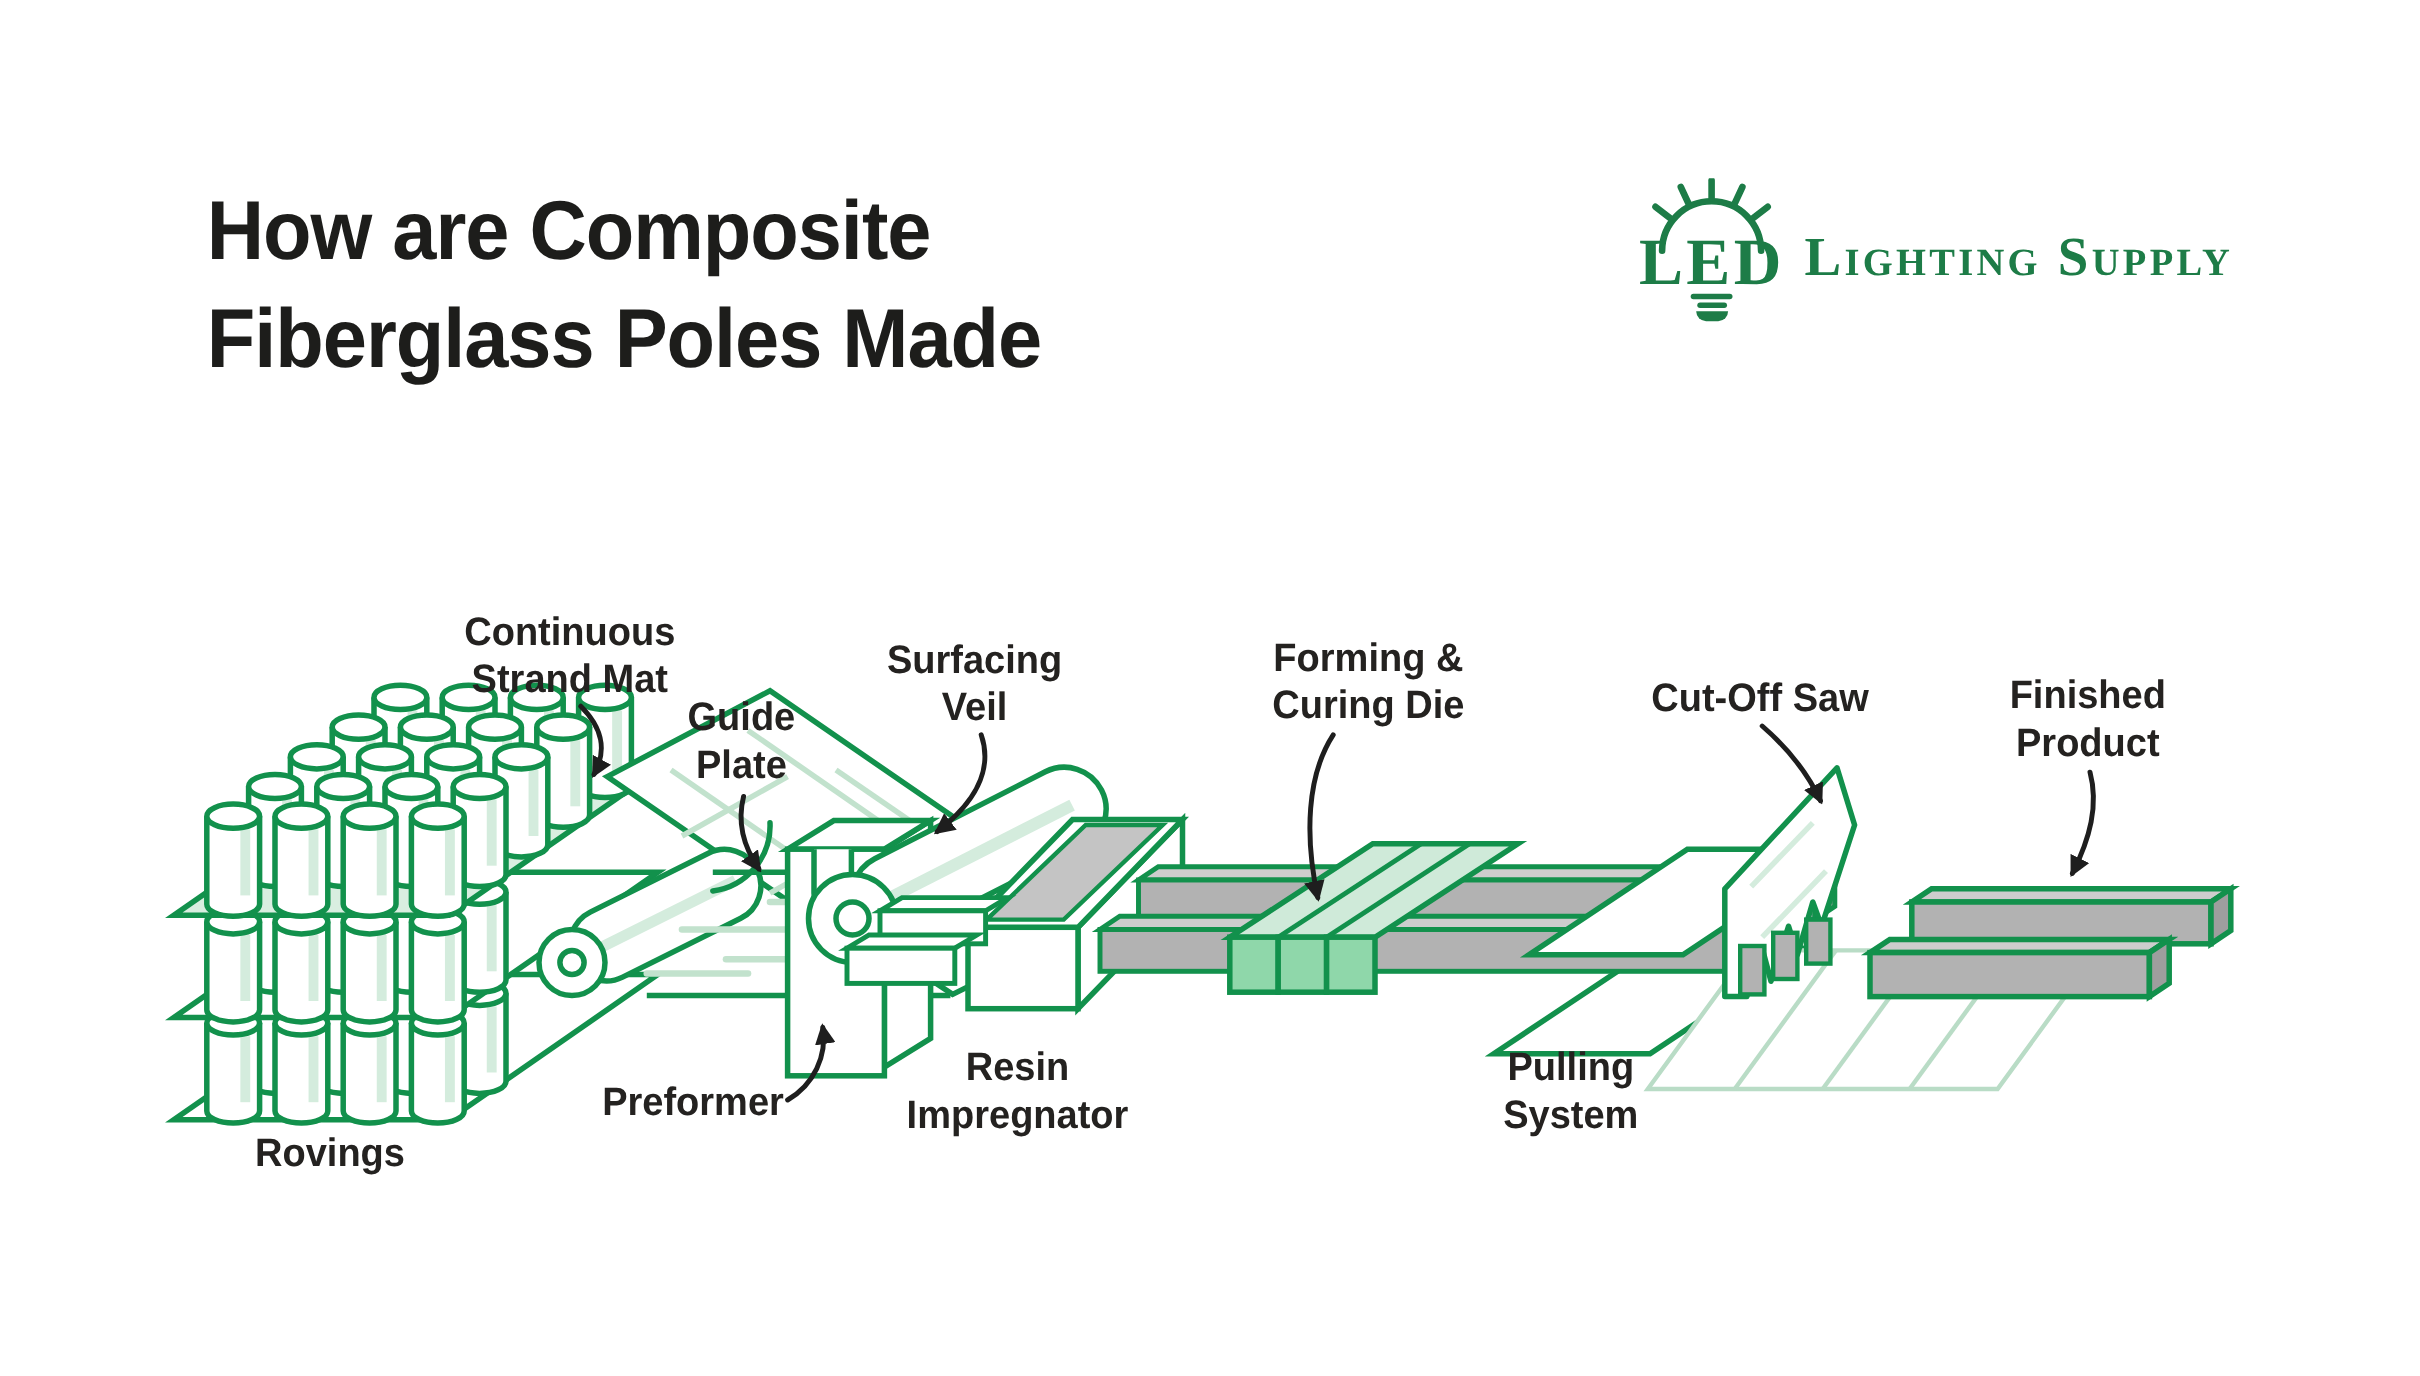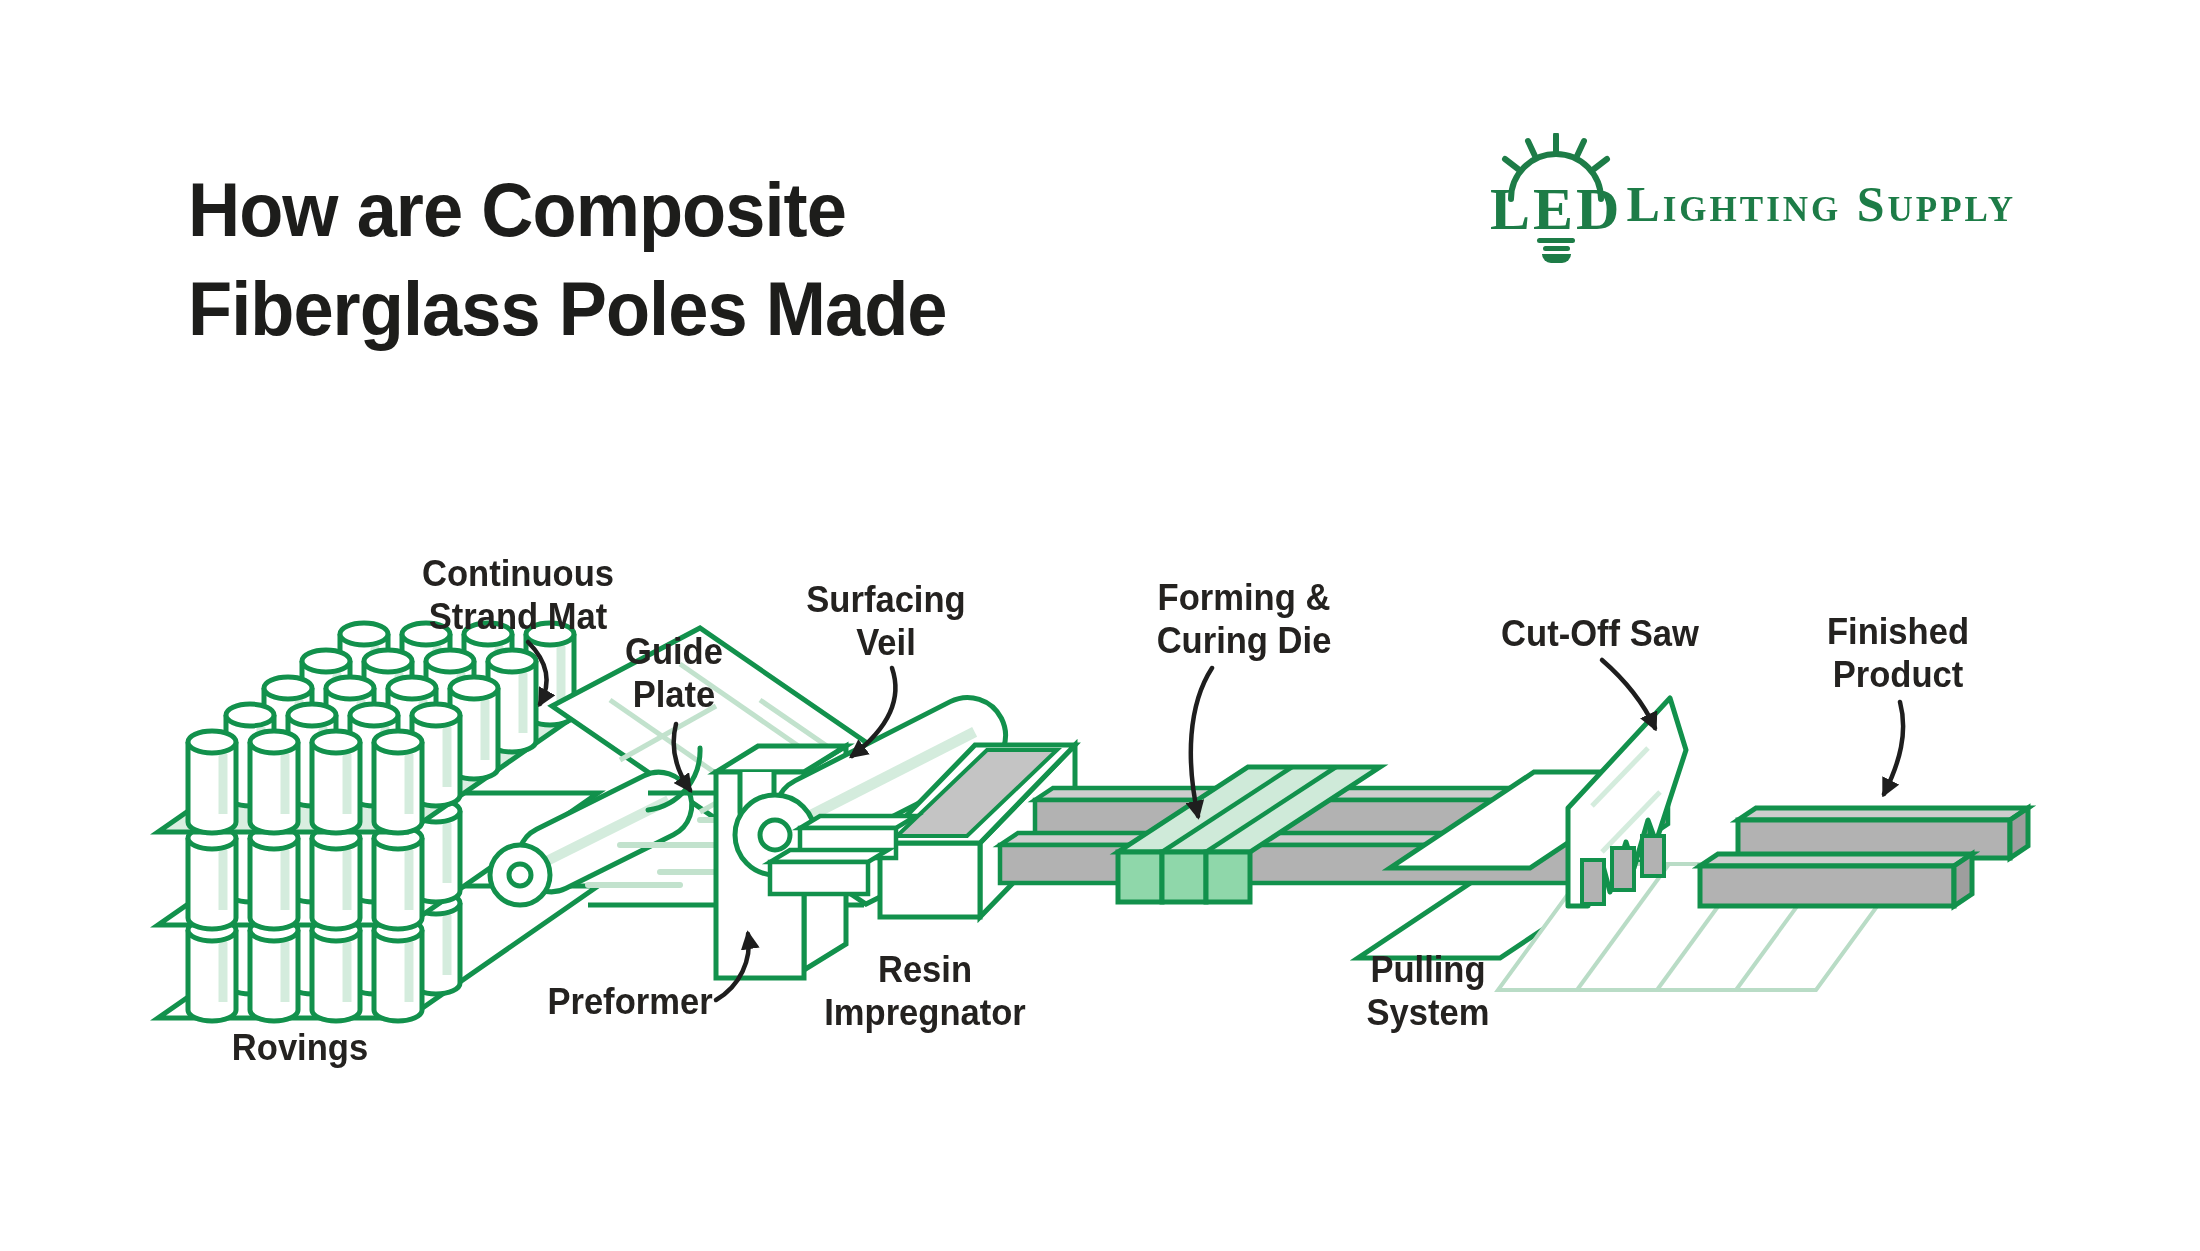--- a/index.html
+++ b/index.html
@@ -6,30 +6,30 @@
   .page{
     position:relative;width:2164px;height:1251px;background:#ffffff;overflow:hidden;
     font-family:"Liberation Sans", sans-serif;
   }
   .title{
     position:absolute;left:188px;top:160px;
     font-size:76px;line-height:99px;font-weight:700;color:#1d1d1b;
     letter-spacing:-1px;transform:scaleX(.95);transform-origin:left top;
   }
   
-  .logo{position:absolute;left:1490px;top:145px;display:flex;align-items:flex-start;color:#1d7c47;}
+  .logo{position:absolute;left:1490px;top:174px;display:flex;align-items:flex-start;color:#1d7c47;}
   .logo-led{position:relative;margin-top:34px;font-family:"Liberation Serif", serif;
     font-weight:700;font-size:60px;line-height:60px;letter-spacing:3px;}
   .logo-rays{position:absolute;left:50%;top:-46px;transform:translateX(-50%);}
   .logo-base{position:absolute;left:50%;bottom:-24px;transform:translateX(-50%);
     display:flex;flex-direction:column;align-items:center;gap:3px;}
   .logo-base .b1{width:38px;height:5px;border-radius:3px;background:#1d7c47;}
   .logo-base .b2{width:27px;height:5px;border-radius:3px;background:#1d7c47;}
   .logo-base .b3{width:29px;height:9px;border-radius:0 0 12px 12px;background:#1d7c47;}
-  .logo-rest{margin-left:4px;margin-top:30px;font-family:"Liberation Serif", serif;
+  .logo-rest{margin-left:18px;margin-top:30px;font-family:"Liberation Serif", serif;
     font-weight:700;font-size:50px;line-height:58px;font-variant:small-caps;letter-spacing:3px;}
   
   .station-label{
     position:absolute;text-align:center;font-weight:700;color:#242220;
     font-size:36px;line-height:43px;transform:scaleX(.96);transform-origin:center top;
     white-space:nowrap;
   }
   .station-label span{display:block;}
   .diagram-svg{position:absolute;left:0;top:0;}
 </style>

